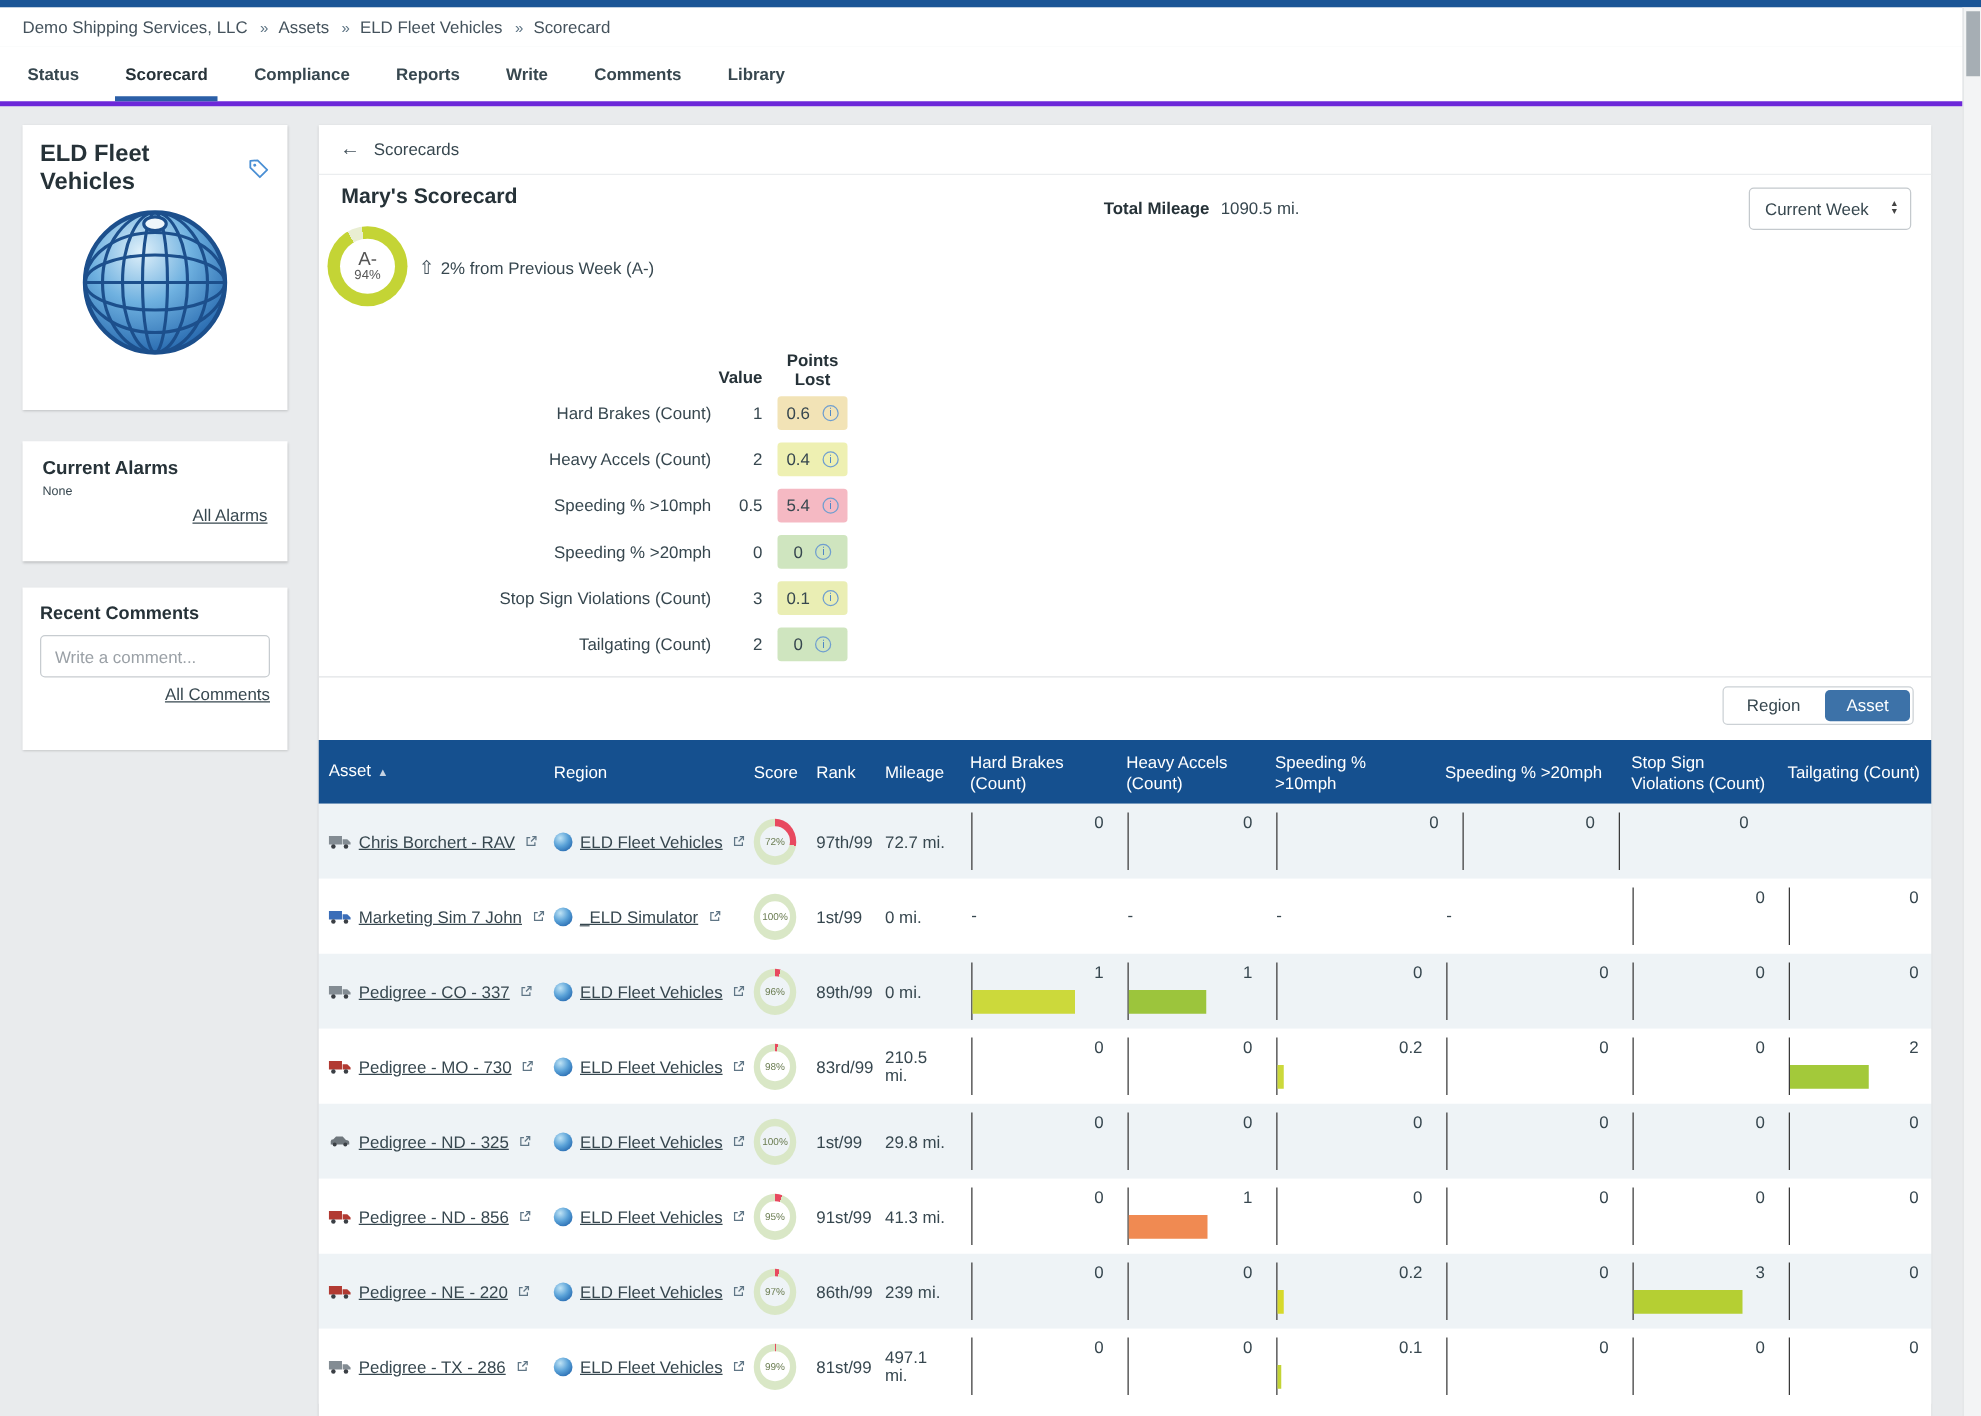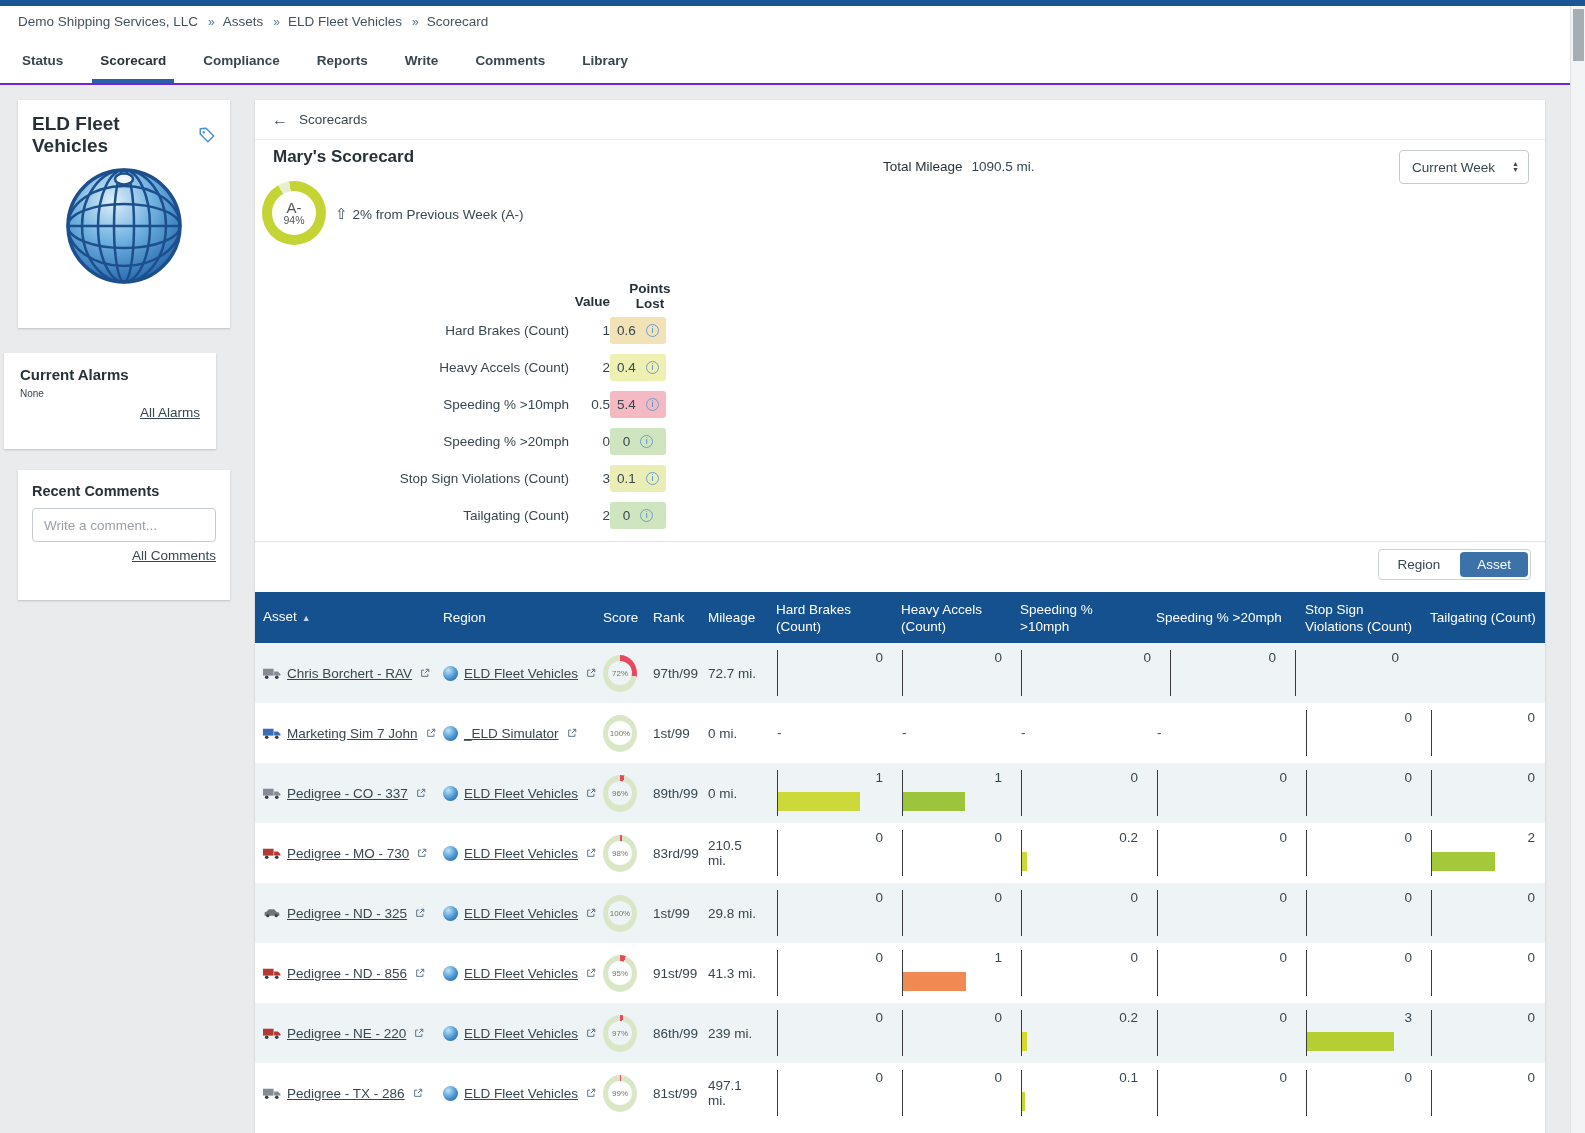--- a/index.html
+++ b/index.html
@@ -6,54 +6,54 @@
   html,body { width:1585px; height:1133px; overflow:hidden;
     font-family:"Liberation Sans", sans-serif; background:#e9ebed; color:#37474f; }
 
   
   #topbar { position:absolute; left:0; top:0; width:1585px; height:6px; background:#1b5596; }
   #breadcrumb-bar { position:absolute; left:0; top:6px; width:1585px; height:31px; background:#fff;
     display:flex; align-items:center; padding-left:18px; font-size:13.5px; color:#44525c; }
   .crumb-sep { color:#5f7585; margin:0 10px; font-size:12px; letter-spacing:-2px; }
   .crumb { cursor:default; }
   #tab-bar { position:absolute; left:0; top:37px; width:1585px; height:48px; background:#fff;
-    border-bottom:2px solid #6d28d9; display:flex; align-items:stretch; padding-left:20px; }
+    border-bottom:4px solid #6d28d9; display:flex; align-items:stretch; padding-left:20px; }
   .tab { display:flex; align-items:center; margin-right:33px; font-size:13.5px; font-weight:bold;
     color:#37474f; position:relative; padding:0 2px; }
   .tab.active { color:#263238; }
   .tab.active::after { content:""; position:absolute; left:-6px; right:-6px; bottom:0; height:4px; background:#2b5fa7; }
 
   
   .card { position:absolute; background:#fff; box-shadow:0 1px 2px rgba(0,0,0,.18); }
 
   
   #fleet-card { left:18px; top:100px; width:212px; height:228px; padding:13px 14px; }
   #fleet-title-row { display:flex; align-items:center; justify-content:space-between; }
   #fleet-title { font-size:19px; font-weight:bold; color:#263238; }
   #fleet-globe { display:block; margin:6px auto 0; }
-  #alarms-card { left:4px; top:353px; width:212px; height:96px; padding:13px 16px; }
+  #alarms-card { left:18px; top:353px; width:212px; height:96px; padding:13px 16px; }
   #alarms-title { font-size:15px; font-weight:bold; color:#263238; }
   #alarms-status { font-size:10px; margin-top:5px; }
   .card-link { display:block; text-align:right; font-size:13.5px; color:#37474f;
     text-decoration:underline; margin-top:6px; cursor:pointer; }
   #comments-card { left:18px; top:470px; width:212px; height:130px; padding:13px 14px; }
   #comments-title { font-size:14.5px; font-weight:bold; color:#263238; }
   #comment-input { width:100%; height:34px; margin-top:9px; border:1px solid #c7ccd0; border-radius:4px;
     padding:0 11px; font-size:13.5px; font-family:"Liberation Sans", sans-serif; color:#37474f; }
   #comment-input::placeholder { color:#9aa0a6; }
 
   
   #main-card { left:255px; top:100px; width:1290px; height:1033px; }
   #back-row { position:absolute; left:0; top:0; width:100%; height:40px; border-bottom:1px solid #ebedef;
     display:flex; align-items:center; padding-left:17px; }
   #back-arrow { font-size:16px; color:#44525c; margin-right:11px; }
   #back-label { font-size:13.5px; color:#37474f; cursor:pointer; }
   #page-title { position:absolute; left:18px; top:47px; font-size:17px; font-weight:bold; color:#263238; }
   #mileage-row { position:absolute; left:628px; top:59px; font-size:13.5px; }
-  #mileage-label { font-weight:normal; color:#263238; margin-right:9px; }
+  #mileage-label { font-weight:bold; color:#263238; margin-right:9px; }
   #period-select { position:absolute; right:16px; top:50px; width:130px; height:34px;
     border:1px solid #c4c9cd; border-radius:4px; display:flex; align-items:center;
     justify-content:space-between; padding:0 9px 0 12px; font-size:13.5px; color:#37474f; cursor:pointer; }
   .select-arrows { display:flex; flex-direction:column; line-height:6px; font-size:7px; color:#444; }
 
   #grade-donut { position:absolute; left:7px; top:81px; width:64px; height:64px; border-radius:50%;
     display:flex; align-items:center; justify-content:center; }
   #grade-inner { width:44px; height:44px; border-radius:50%; background:#fff; display:flex;
     flex-direction:column; align-items:center; justify-content:center; }
   #grade-letter { font-size:15px; color:#555; line-height:14px; }
@@ -63,21 +63,21 @@
 
   
   #metrics { position:absolute; left:0; top:168px; width:430px; }
   .mhdr-row { display:flex; align-items:flex-end; height:44px; font-weight:bold; color:#263238; font-size:13.5px; }
   .mhdr-spacer { width:314px; }
   .mhdr-value { width:41px; text-align:right; padding-bottom:3px; }
   .mhdr-points { width:56px; margin-left:12px; text-align:center; line-height:15px; padding-bottom:1px; }
   .mrow { display:flex; align-items:center; height:37px; }
   .mlabel { width:314px; text-align:right; font-size:13.5px; color:#37474f; }
   .mvalue { width:41px; text-align:right; font-size:13.5px; color:#37474f; }
-  .mbadge { width:56px; height:27px; border-radius:3px; display:flex;
+  .mbadge { width:56px; height:27px; margin-left:12px; border-radius:3px; display:flex;
     align-items:center; justify-content:center; gap:10px; font-size:13.5px; color:#37474f; }
   .info-icon { width:13px; height:13px; border:1px solid #6f9ecf; color:#4d86c6; border-radius:50%;
     font-size:9px; display:flex; align-items:center; justify-content:center; line-height:1; }
 
   #section-divider { position:absolute; left:0; top:441px; width:100%; border-top:1px solid #e1e4e6; }
   #view-toggle { position:absolute; top:449px; right:14px; height:31px; border:1px solid #ccd1d5;
     border-radius:4px; display:flex; align-items:center; background:#fff; }
   #toggle-region { padding:0 18px; font-size:13.5px; color:#37474f; cursor:pointer; }
   #toggle-asset { margin:2px; padding:5px 17px; font-size:13.5px; color:#fff; background:#3d72a8;
     border-radius:4px; cursor:pointer; }

